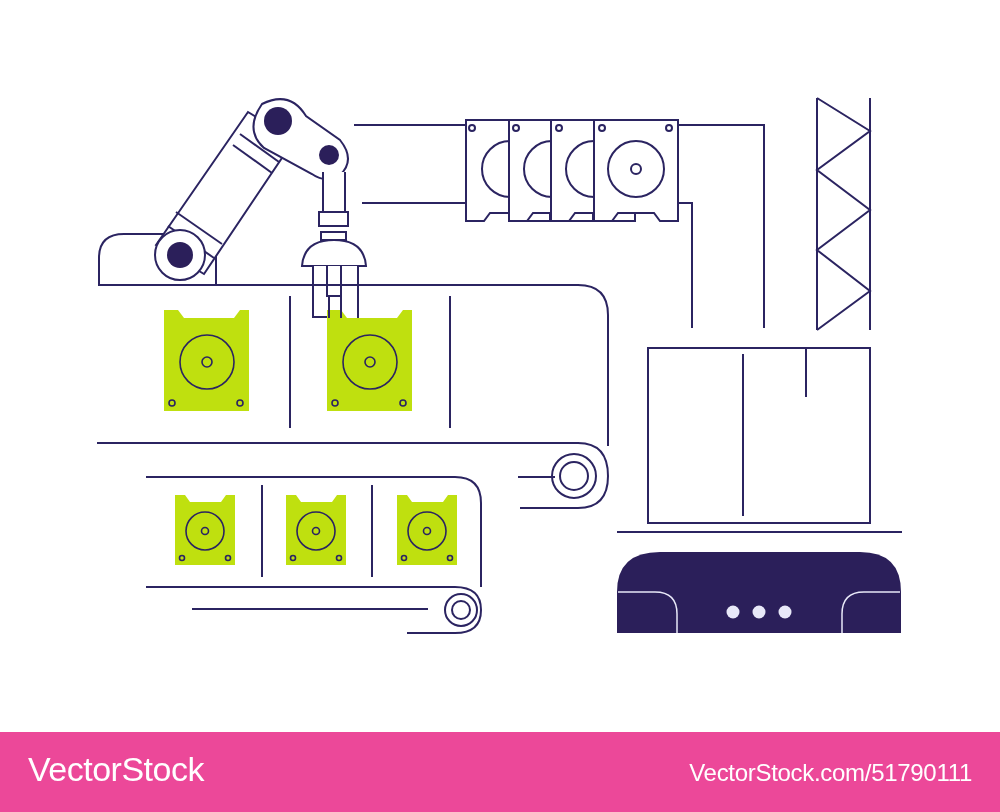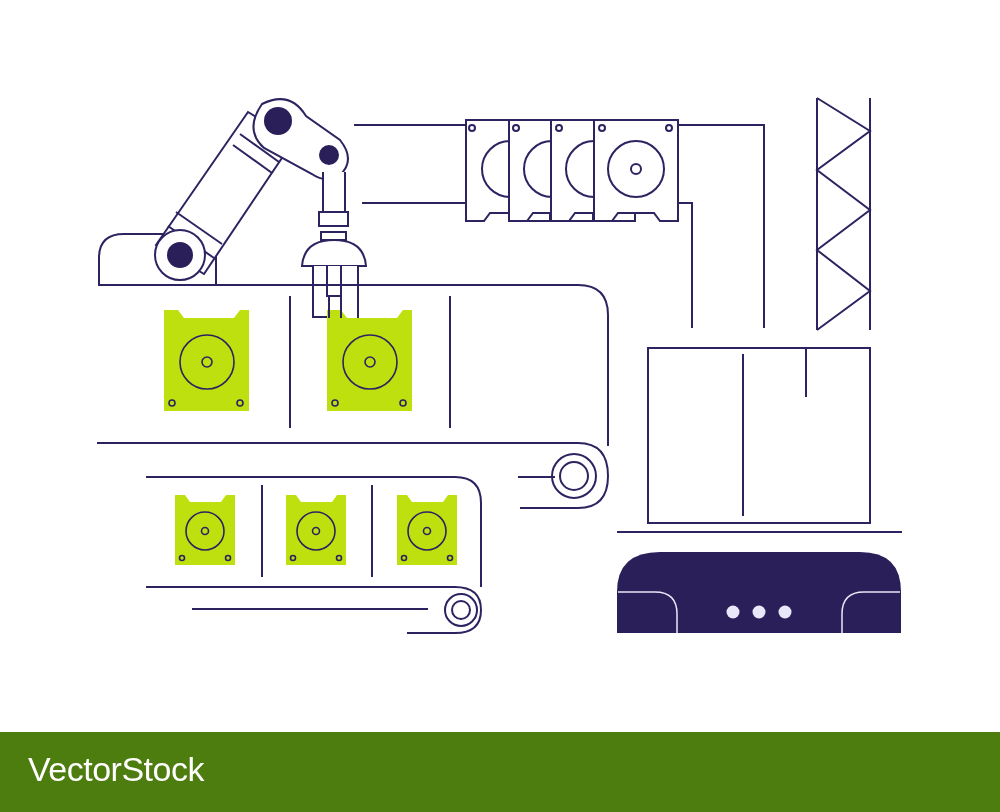--- a/index.html
+++ b/index.html
@@ -3,21 +3,21 @@
 <meta charset="utf-8">
 <style>
   html, body { margin:0; padding:0; background:#ffffff; }
   body { width:1000px; height:812px; position:relative; overflow:hidden; font-family:"Liberation Sans", sans-serif; }
   #art { position:absolute; left:0; top:0; width:1000px; height:732px; }
   .ln { fill:none; stroke:#2b2461; stroke-width:2; stroke-linecap:butt; stroke-linejoin:miter; }
   .wf { fill:#ffffff; stroke:#2b2461; stroke-width:2; }
   .dk { fill:#2b1f5a; }
   .gr { fill:#bfe00f; }
   .gl { fill:none; stroke:#2b2461; stroke-width:1.6; }
-  #footer { position:absolute; left:0; top:732px; width:1000px; height:80px; background:#4d7c0f; color:#ffffff; }
+  #footer { position:absolute; left:0; top:732px; width:1000px; height:80px; background:#ec4899; color:#ffffff; }
   #footer .brand { position:absolute; left:28px; top:18px; font-size:34px; letter-spacing:-0.5px; }
   #footer .ref { position:absolute; right:28px; top:27px; font-size:24px; letter-spacing:-0.3px; }
 </style>
 </head>
 <body>
 
 <svg id="art" viewBox="0 0 1000 732" xmlns="http://www.w3.org/2000/svg">
 
   <g>
     <path class="ln" d="M354 125 H470"></path>
@@ -157,13 +157,14 @@
     <path class="gr" d="M397 495 H407 L412 502 H443 L448 495 H457 V565 H397 Z"></path>
     <circle class="gl" cx="427" cy="531" r="19"></circle>
     <circle class="gl" cx="427" cy="531" r="3.5"></circle>
     <circle class="gl" cx="404" cy="558" r="2.5"></circle>
     <circle class="gl" cx="450" cy="558" r="2.5"></circle>
   </g>
 </svg>
 
 <div id="footer">
   <span class="brand">VectorStock</span>
+  <span class="ref">VectorStock.com/51790111</span>
 </div>
 
 </body></html>

